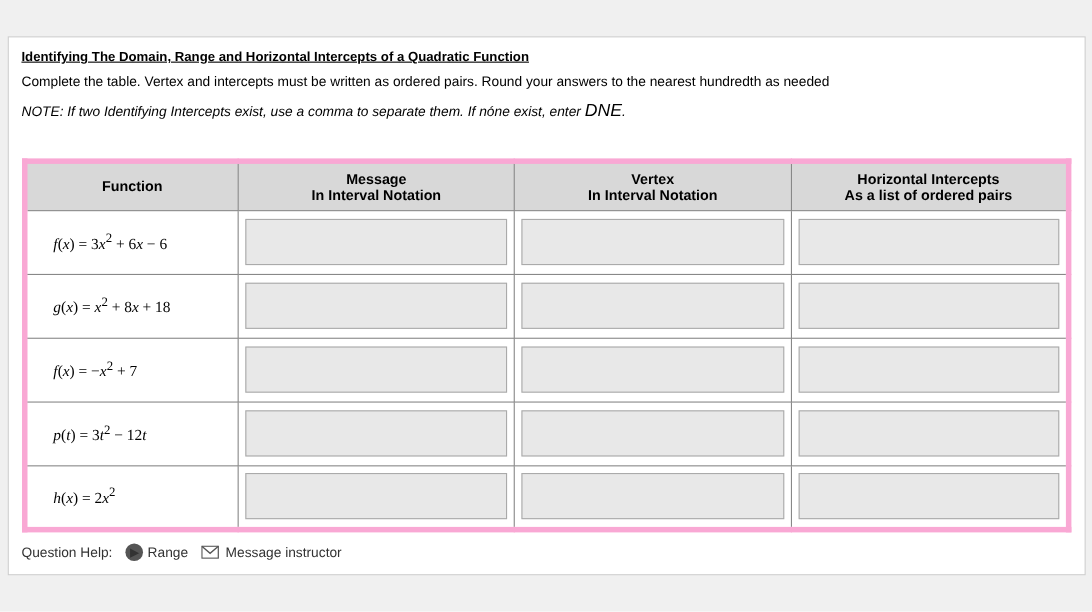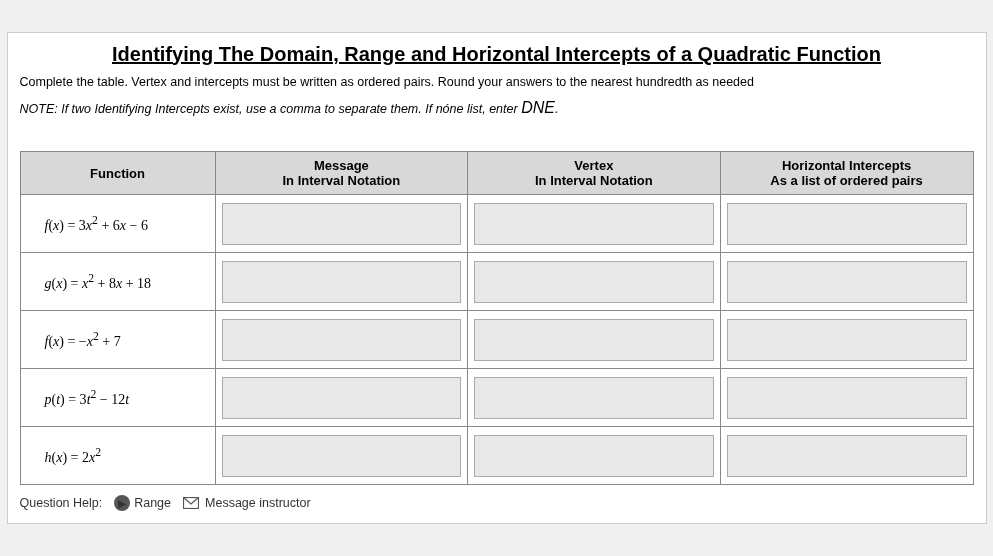--- a/index.html
+++ b/index.html
@@ -13,23 +13,23 @@
       min-height: 556px;
       width: 993px;
     }
     .container {
       width: 980px;
       background: white;
       border: 1px solid #ccc;
       padding: 10px 12px 12px 12px;
     }
     .main-title {
-      text-align: center;
+      text-align: left;
       font-weight: bold;
-      font-size: 20px;
+      font-size: 12px;
       margin-bottom: 8px;
       text-decoration: underline;
     }
     .instructions {
       font-size: 12.5px;
       margin-bottom: 6px;
       line-height: 1.4;
     }
     .note {
       font-size: 12.5px;
@@ -39,21 +39,21 @@
     }
     .note .dne {
       font-style: italic;
       font-size: 15px;
       font-family: 'Times New Roman', serif;
       font-style: normal;
     }
     table {
       width: 100%;
       border-collapse: collapse;
-      border: 1px solid #f9a8d4;
+      border: 5px solid #f9a8d4;
       margin-top: 32px;
     }
     th, td {
       border: 1px solid #888;
       padding: 0;
     }
     thead th {
       background: #d8d8d8;
       text-align: center;
       font-weight: bold;
@@ -114,21 +114,21 @@
       font-weight: bold;
     }
   </style>
 </head>
 <body>
 
 <div class="container">
   <div class="main-title">Identifying The Domain, Range and Horizontal Intercepts of a Quadratic Function</div>
   <div class="instructions">Complete the table. Vertex and intercepts must be written as ordered pairs. Round your answers to the nearest hundredth as needed</div>
   <div class="note">
-    <span>NOTE: If two Identifying Intercepts exist, use a comma to separate them. If n</span><span>ó</span><span>ne list, enter </span><span class="dne" style="font-style:italic;font-family:Liberation Sans, sans-serif;font-size:16px;">DNE</span><span>.</span>
+    <span>NOTE: If two Identifying Intercepts exist, use a comma to separate them. If n</span><span>ó</span><span>ne exist, enter </span><span class="dne" style="font-style:italic;font-family:Liberation Sans, sans-serif;font-size:16px;">DNE</span><span>.</span>
   </div>
 
   <table>
     <thead>
       <tr>
         <th>
           <span>Function</span>
         </th>
         <th>
           <span>Message</span><br>

